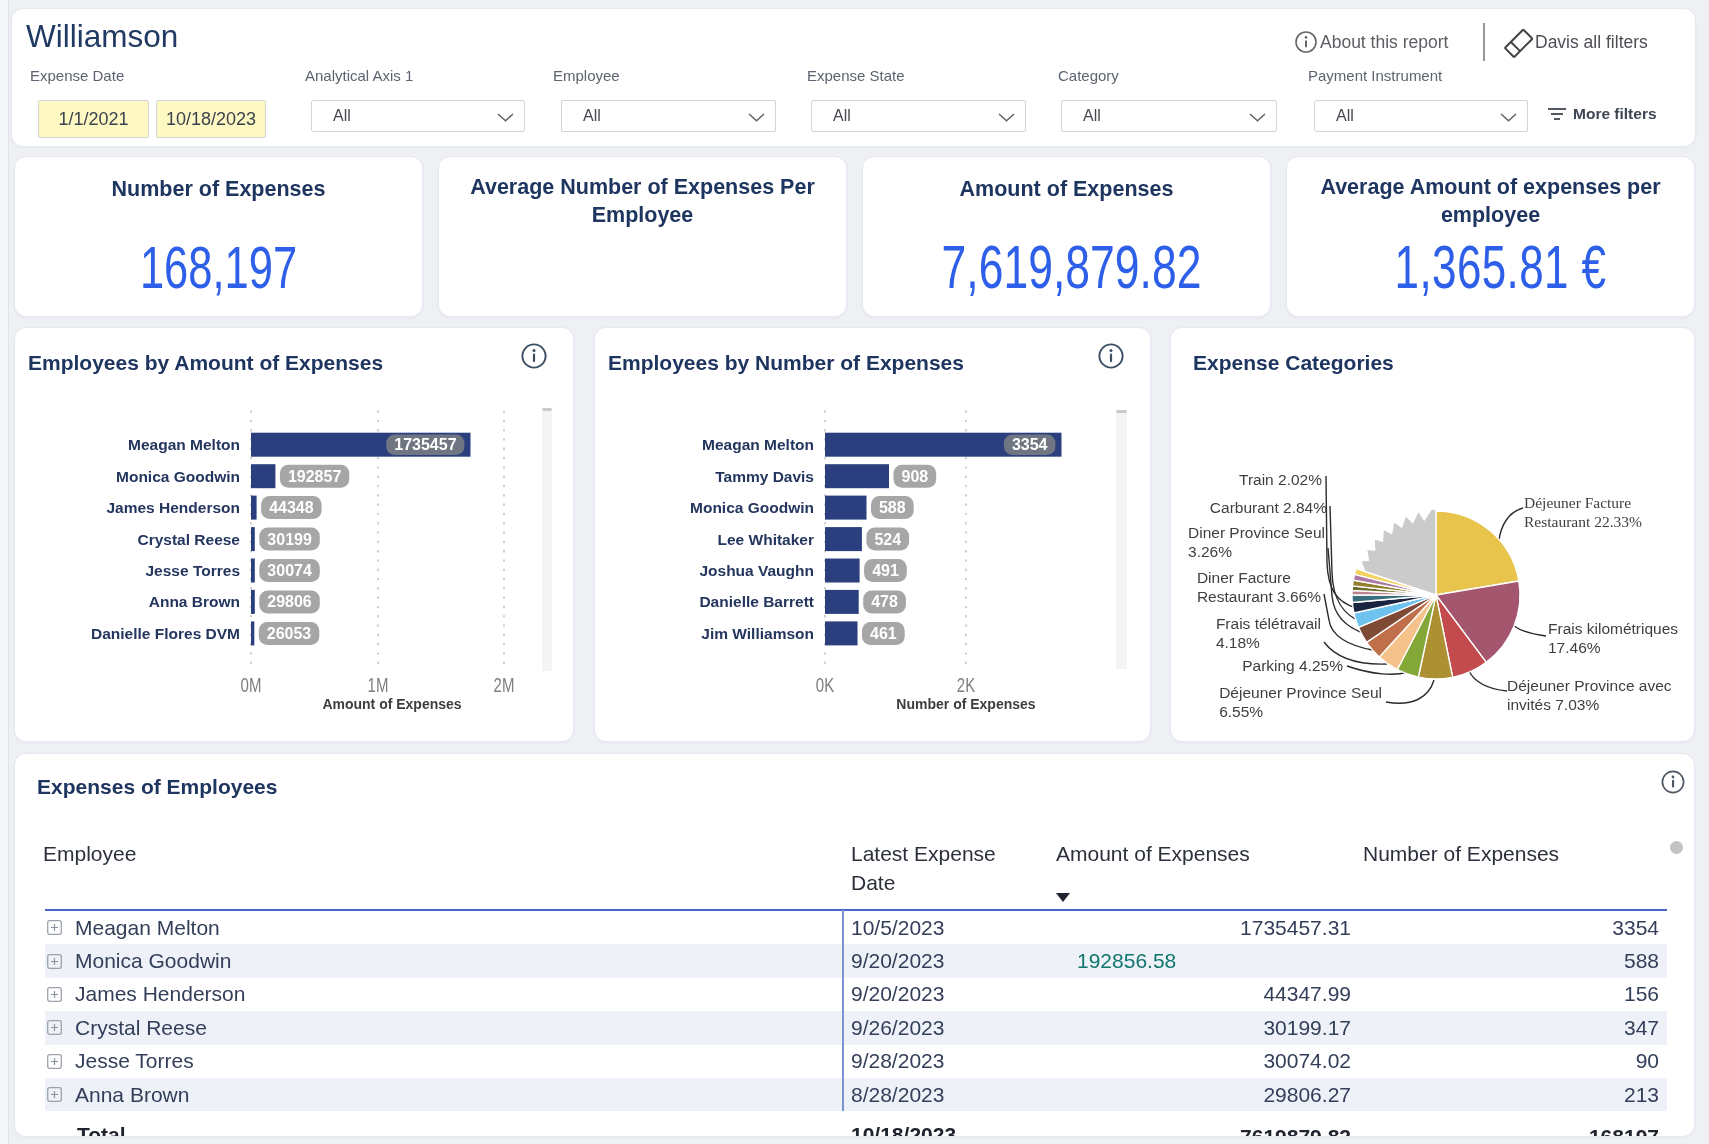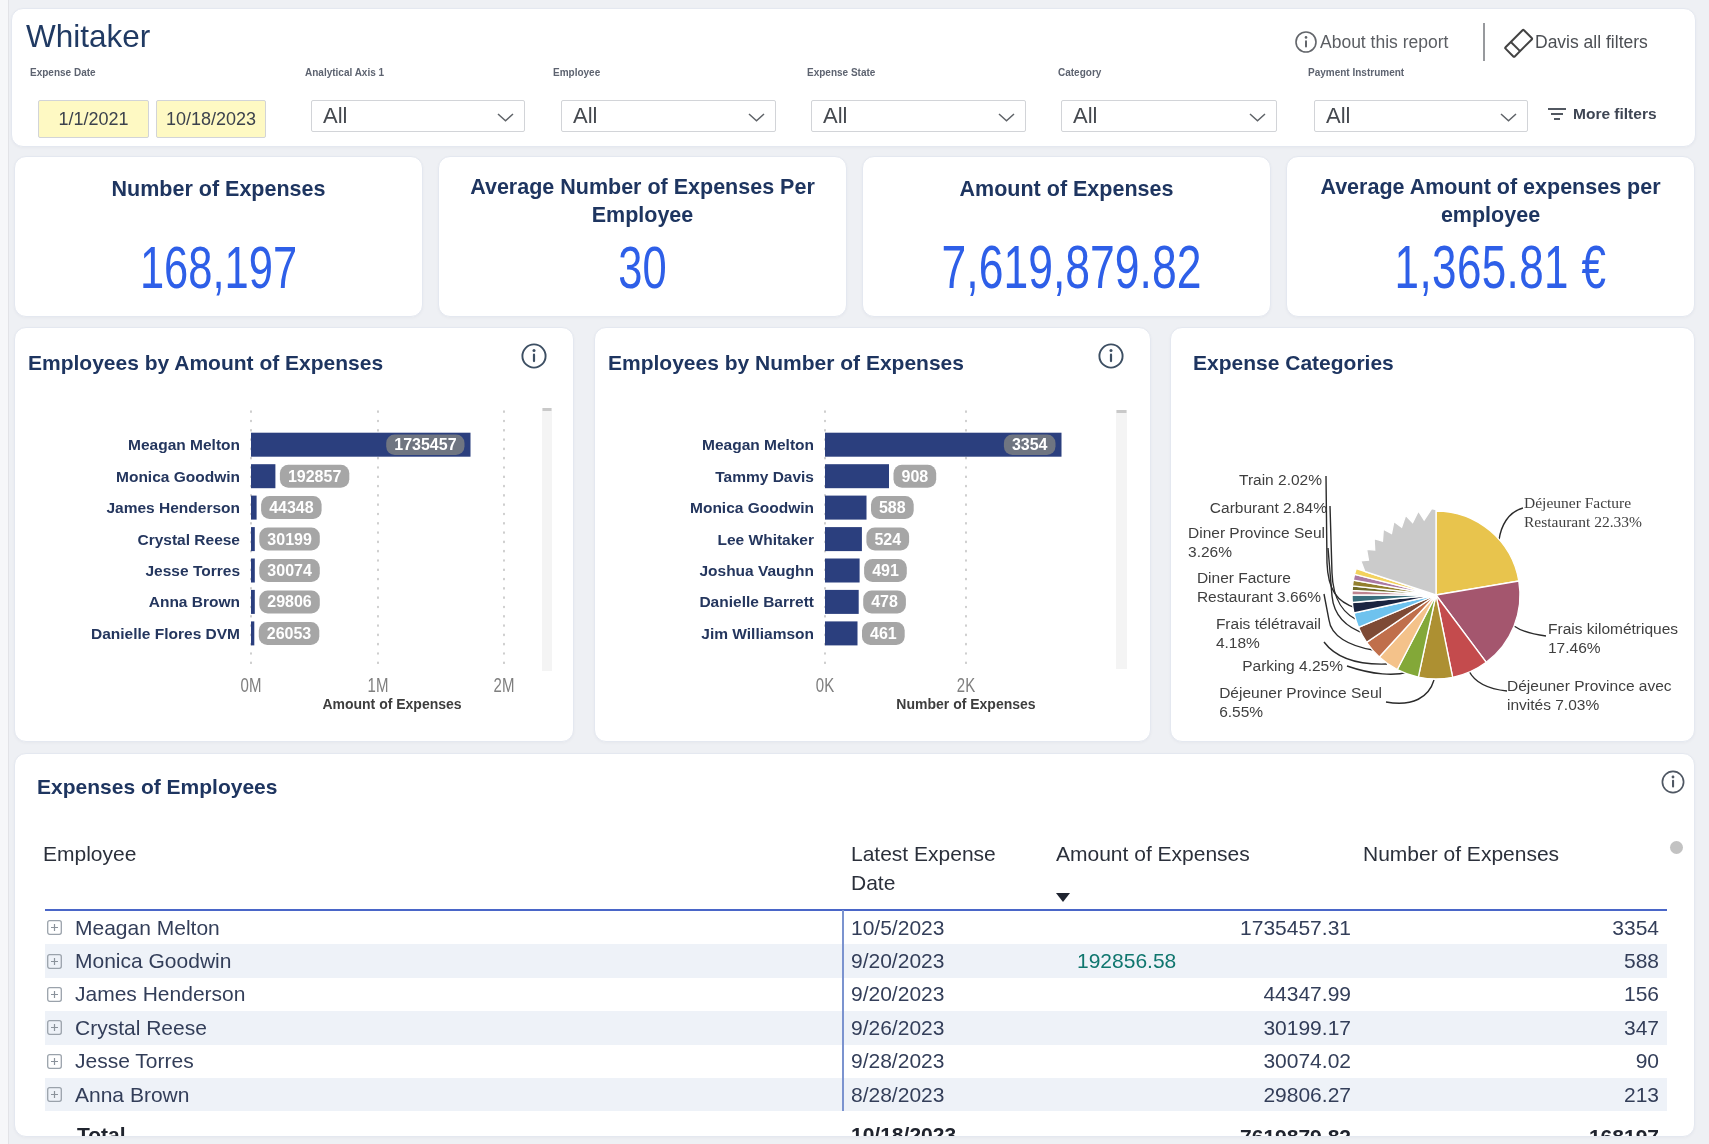--- a/index.html
+++ b/index.html
@@ -1,34 +1,34 @@
 <!DOCTYPE html>
 <html><head>
 <meta charset="utf-8">
 <style>
 * { margin:0; padding:0; box-sizing:border-box; }
 html,body { width:1709px; height:1144px; background:#eef0f4; font-family:"Liberation Sans", sans-serif; overflow:hidden; }
 .card { position:absolute; background:#fff; border:1px solid #e4e8f0; border-radius:12px; box-shadow:0 1px 3px rgba(40,50,80,.04); }
-.lbl { position:absolute; font-size:10px; font-weight:700; color:#5d6370; }
-.dd { position:absolute; height:32px; border:1px solid #d2d4d8; border-radius:2px; background:#fff; font-size:22px; color:#45494f; line-height:30px; padding-left:11px; }
+.lbl { position:absolute; font-size:15px; font-weight:400; color:#5d6370; }
+.dd { position:absolute; height:32px; border:1px solid #d2d4d8; border-radius:2px; background:#fff; font-size:16px; color:#45494f; line-height:30px; padding-left:21px; }
 .dd svg { position:absolute; right:10px; top:12px; }
 .dateinp { position:absolute; height:38px; border:1px solid #d2d4d8; border-radius:2px; background:#fef9c3; font-size:18px; color:#3c424d; line-height:36px; text-align:center; }
 .kpi-title { position:absolute; left:15px; right:15px; text-align:center; font-size:21.5px; font-weight:700; color:#1e3560; line-height:28px; }
 .kpi-val { position:absolute; top:85px; left:0; right:0; text-align:center; line-height:50px; white-space:nowrap; }
 .kpi-val span { display:inline-block; font-size:43.5px; color:#2e5fe8; transform:scaleY(1.38); }
 .ctitle { position:absolute; left:13px; top:24px; font-size:21px; font-weight:700; color:#1e3560; line-height:22px; }
 .plabel { position:absolute; font-size:15.5px; color:#3f3f3f; line-height:19px; }
 .pl-r { }
 </style>
 </head>
 <body>
 <div style="position:absolute;left:0;top:0;width:9px;height:1144px;background:#f6f7f9;border-right:1px solid #e2e3e7;"></div>
 
 <div class="card" style="left:11px;top:8px;width:1685px;height:139px;">
-  <div style="position:absolute;left:14px;top:9px;font-size:31.5px;color:#203a63;">Whitaker</div>
+  <div style="position:absolute;left:14px;top:9px;font-size:31.5px;color:#203a63;">Williamson</div>
   <div class="lbl" style="left:18px;top:58px;">Expense Date</div>
   <div class="lbl" style="left:293px;top:58px;">Analytical Axis 1</div>
   <div class="lbl" style="left:541px;top:58px;">Employee</div>
   <div class="lbl" style="left:795px;top:58px;">Expense State</div>
   <div class="lbl" style="left:1046px;top:58px;">Category</div>
   <div class="lbl" style="left:1296px;top:58px;">Payment Instrument</div>
   <div class="dateinp" style="left:26px;top:91px;width:111px;">1/1/2021</div>
   <div class="dateinp" style="left:144px;top:91px;width:110px;">10/18/2023</div>
   <div class="dd" style="left:299px;top:91px;width:214px;">All<svg width="17" height="9" viewBox="0 0 17 9">
         <path d="M1 1 L8.5 7.8 L16 1" fill="none" stroke="#5f6368" stroke-width="1.5"></path>
@@ -68,21 +68,20 @@
     </svg>
   <div style="position:absolute;left:1561px;top:96px;font-size:15.5px;font-weight:600;color:#3e4553;">More filters</div>
 </div>
 
 <div class="card" style="left:14px;top:156px;width:409px;height:161px;">
   <div class="kpi-title" style="top:18px;">Number of Expenses</div>
   <div class="kpi-val"><span>168,197</span></div>
 </div>
 <div class="card" style="left:438px;top:156px;width:409px;height:161px;">
   <div class="kpi-title" style="top:16px;">Average Number of Expenses Per<br>Employee</div>
-  <div class="kpi-val"><span>30</span></div>
 </div>
 <div class="card" style="left:862px;top:156px;width:409px;height:161px;">
   <div class="kpi-title" style="top:18px;">Amount of Expenses</div>
   <div class="kpi-val" style="padding-left:10px;"><span style="font-size:44.5px;">7,619,879.82</span></div>
 </div>
 <div class="card" style="left:1286px;top:156px;width:409px;height:161px;">
   <div class="kpi-title" style="top:16px;">Average Amount of expenses per<br>employee</div>
   <div class="kpi-val" style="padding-left:20px;"><span style="font-size:44px;letter-spacing:0.4px;">1,365.81 €</span></div>
 </div>
 

